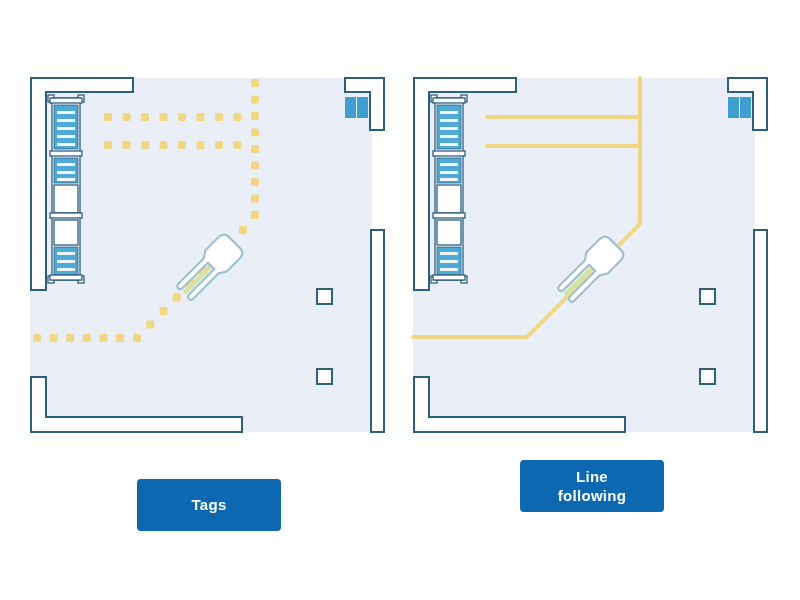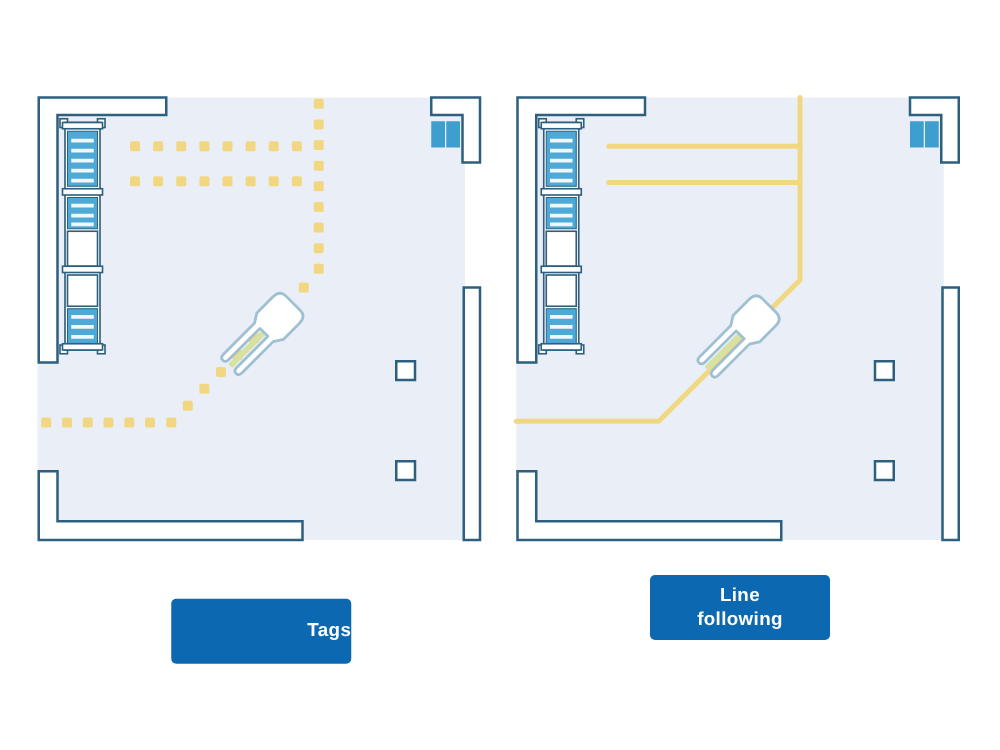--- a/index.html
+++ b/index.html
@@ -19,21 +19,21 @@
   .agv-body{fill:#ffffff;stroke:var(--agv-stroke);stroke-width:2.2;stroke-linejoin:round;}
   .agv-stripe{fill:var(--agv-stripe);}
 
   .btn{
     position:absolute;width:144px;height:52px;border-radius:4px;
     background:var(--button-bg);color:var(--button-text);
     display:flex;align-items:center;justify-content:center;
     font-size:15px;font-weight:bold;letter-spacing:.3px;line-height:1.3;
     text-align:center;white-space:pre-line;cursor:pointer;
   }
-  .btn.left{left:137px;top:479px;justify-content:flex-end;}
+  .btn.left{left:137px;top:479px;}
   .btn.right{left:520px;top:460px;}
 </style>
 </head>
 <body>
 
 <div class="stage">
 
   <svg width="800" height="600" viewBox="0 0 800 600">
     <defs>
 

